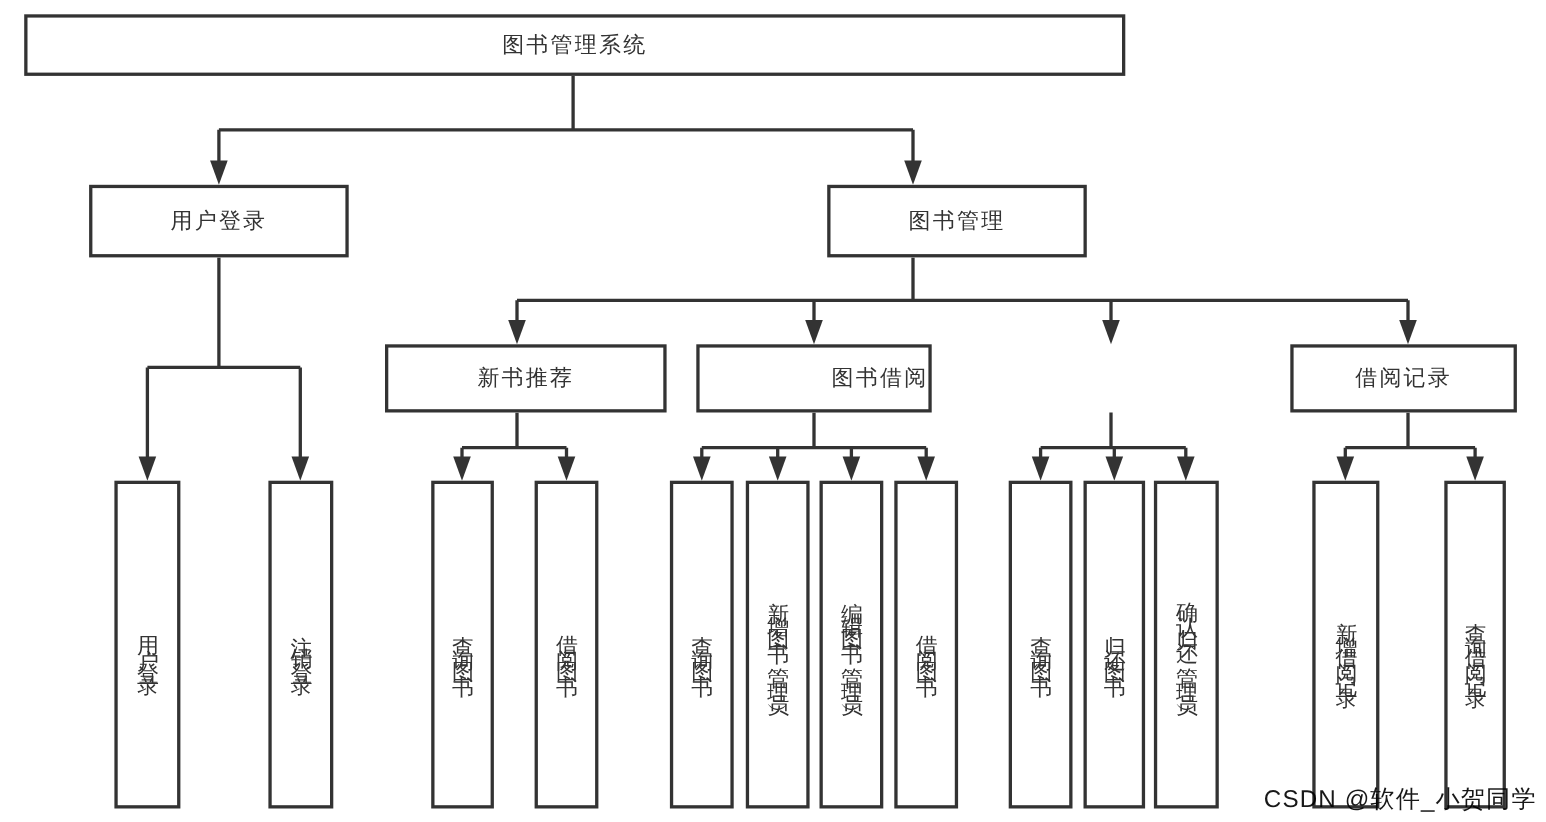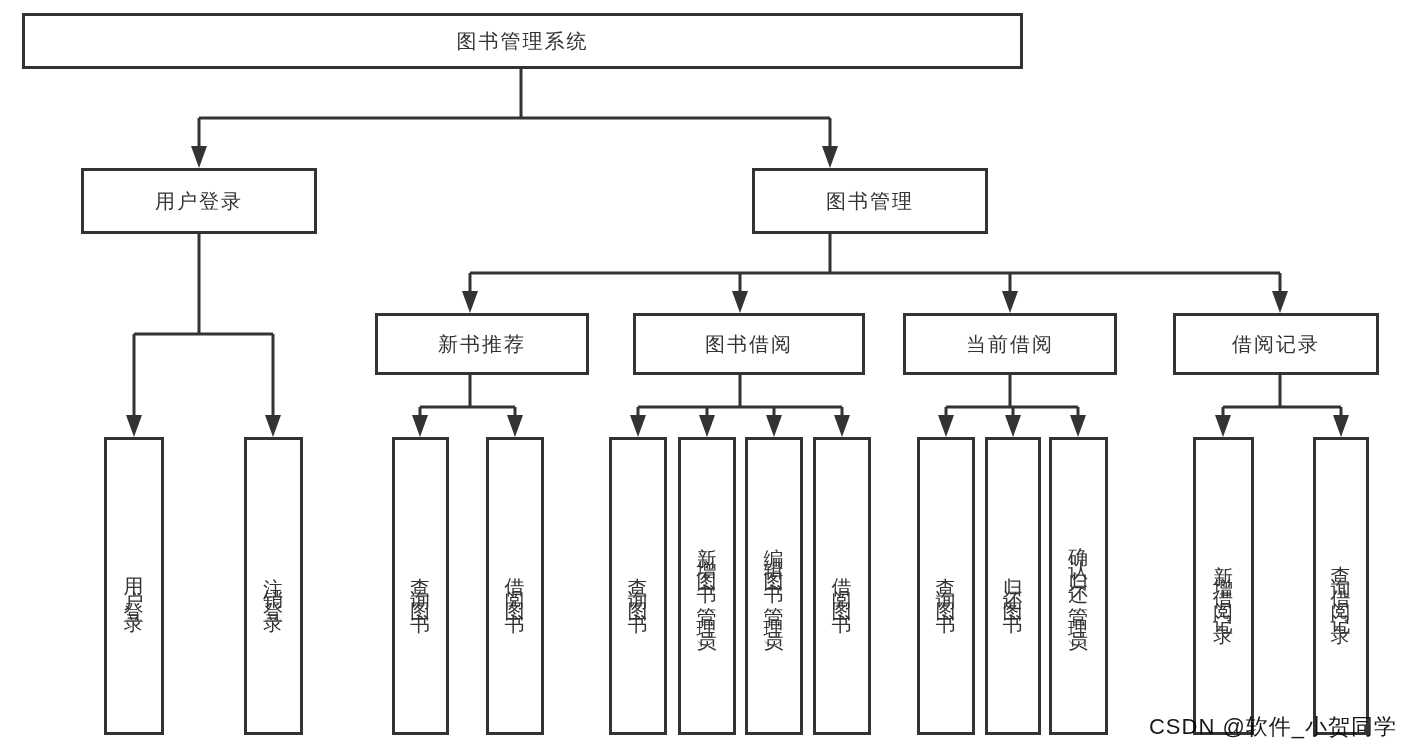--- a/index.html
+++ b/index.html
@@ -98,28 +98,25 @@
     <span>图书管理系统</span>
   </div>
 
   <div class="node hbox" style="left:81px; top:168px; width:236px; height:66px;">
     <span>用户登录</span>
   </div>
   <div class="node hbox" style="left:712px; top:168px; width:236px; height:66px;margin-left:40px;">
     <span>图书管理</span>
   </div>
 
-  <div class="node hbox" style="left:375px; top:313px; width:214px; height:62px;">
+  <div class="node hbox" style="left:350px; top:313px; width:256px; height:62px;">
     <span>新书推荐</span>
   </div>
-  <div class="node hbox" style="left:633px; top:313px; width:232px; height:62px;">
+  <div class="node hbox" style="left:633px; top:313px; width:214px; height:62px;justify-content:flex-end;">
     <span>图书借阅</span>
-  </div>
-  <div class="node hbox" style="left:903px; top:313px; width:214px; height:62px;">
-    <span>当前借阅</span>
   </div>
   <div class="node hbox" style="left:1173px; top:313px; width:206px; height:62px;">
     <span>借阅记录</span>
   </div>
 
   <div class="node vbox" style="left:104px; top:437px; width:60px; height:298px;">
     <span>用户登录</span>
   </div>
   <div class="node vbox" style="left:244px; top:437px; width:59px; height:298px;">
     <span>注销登录</span>

